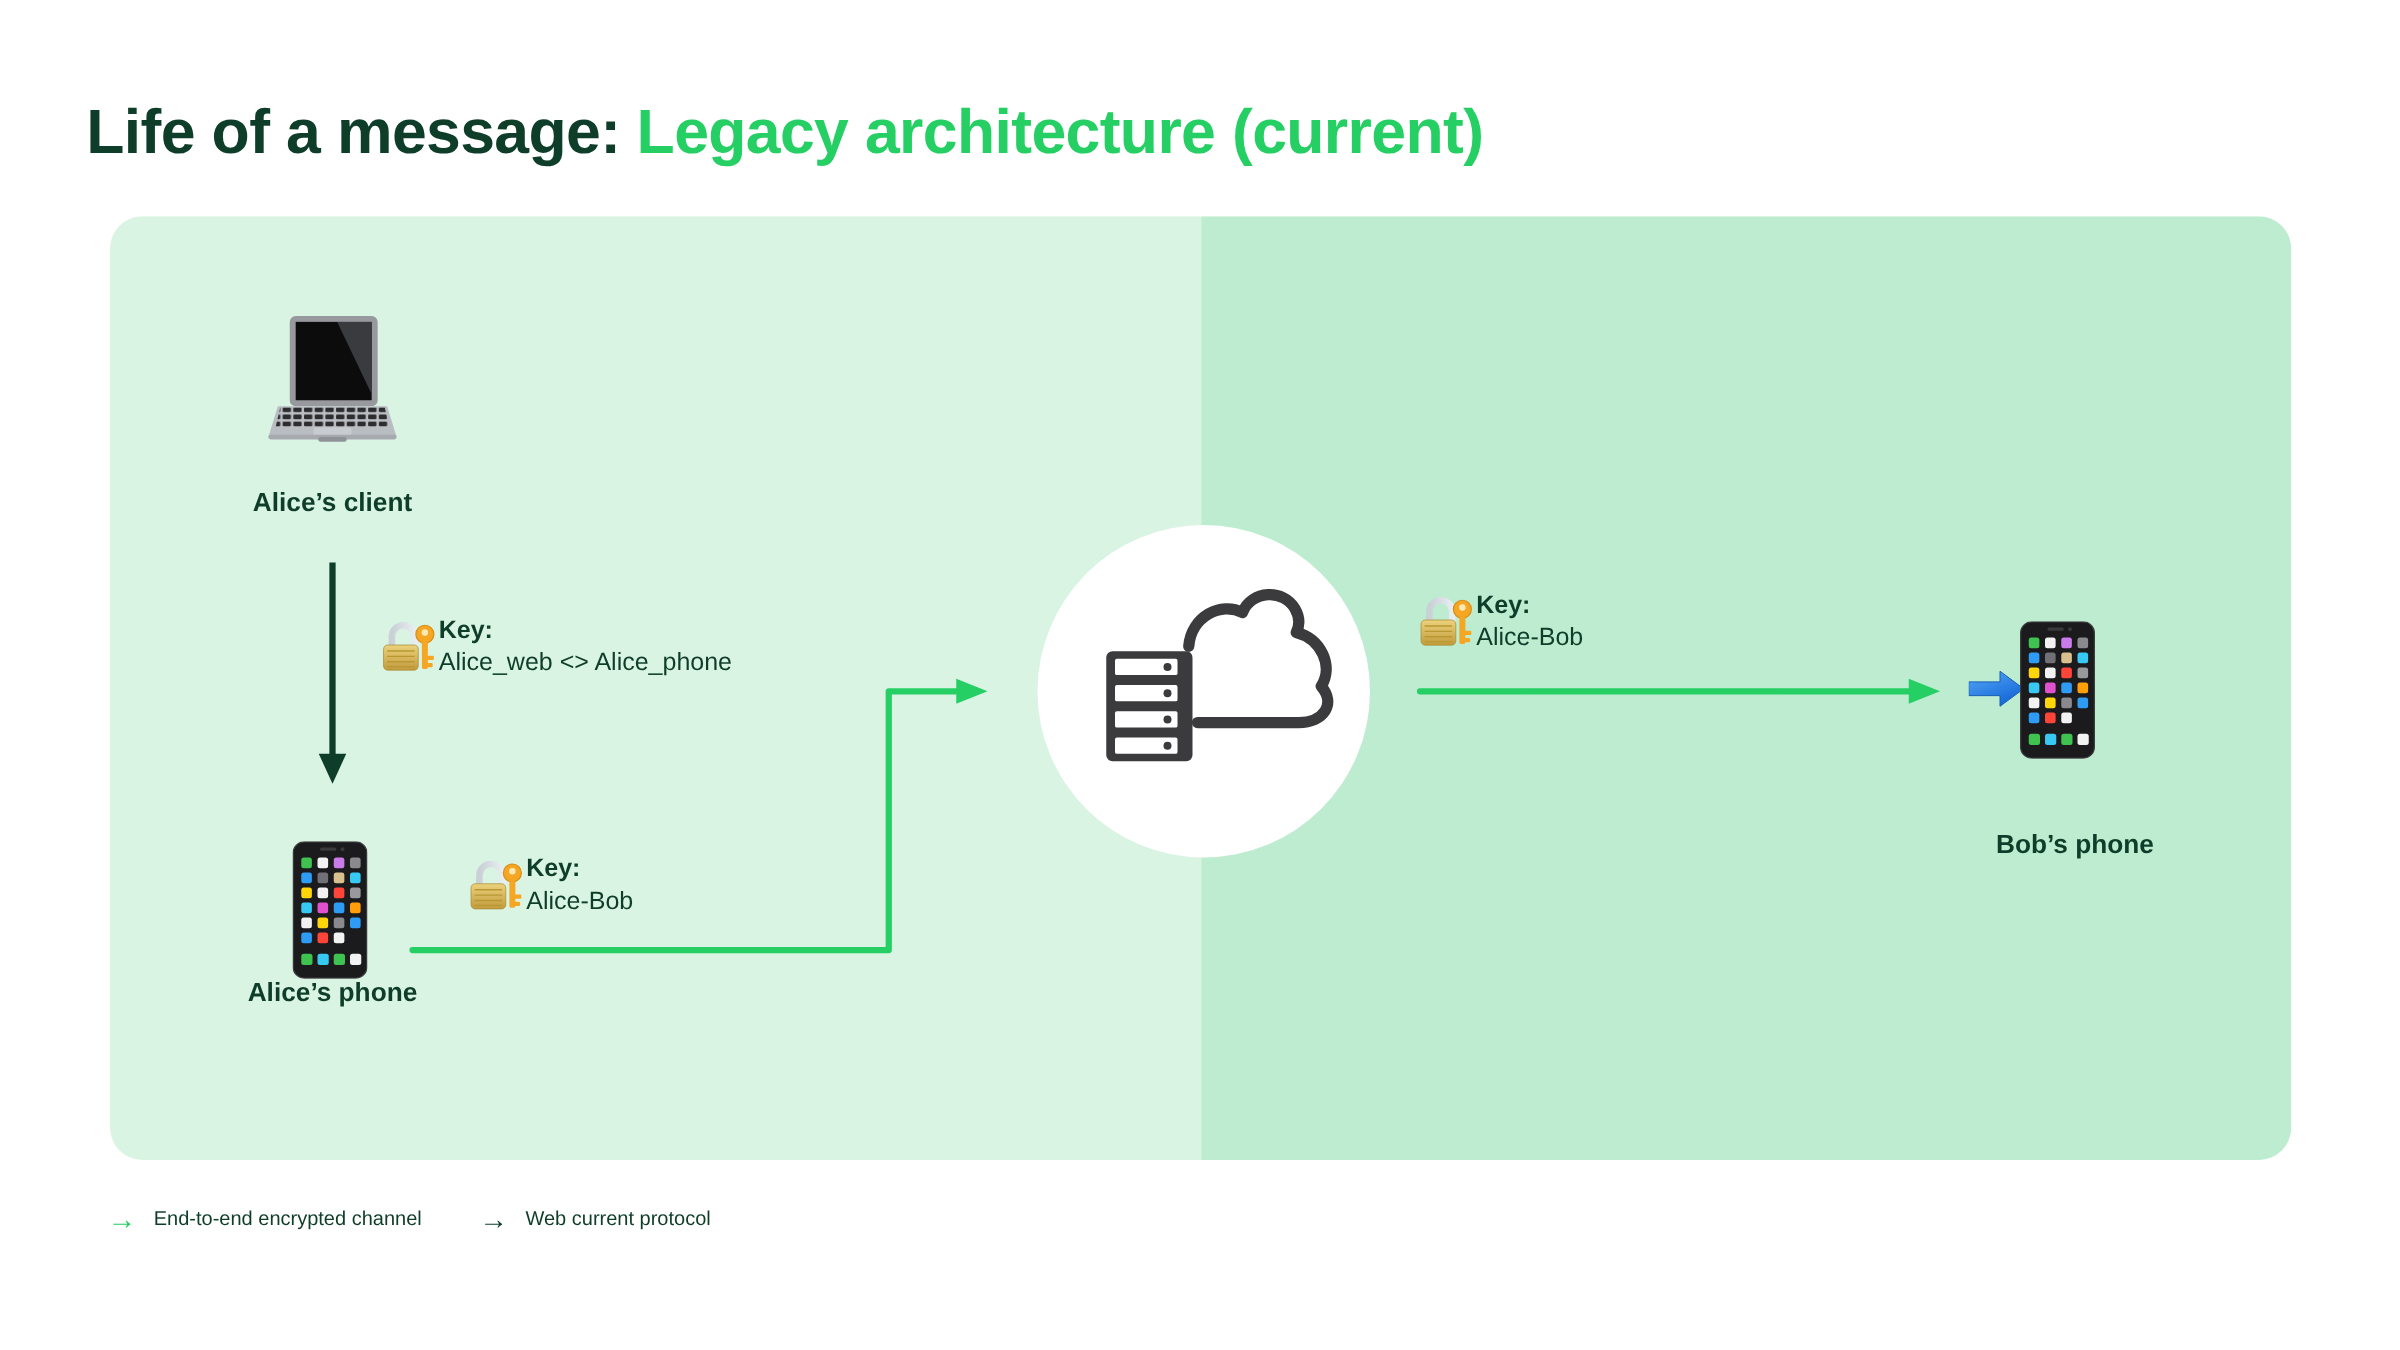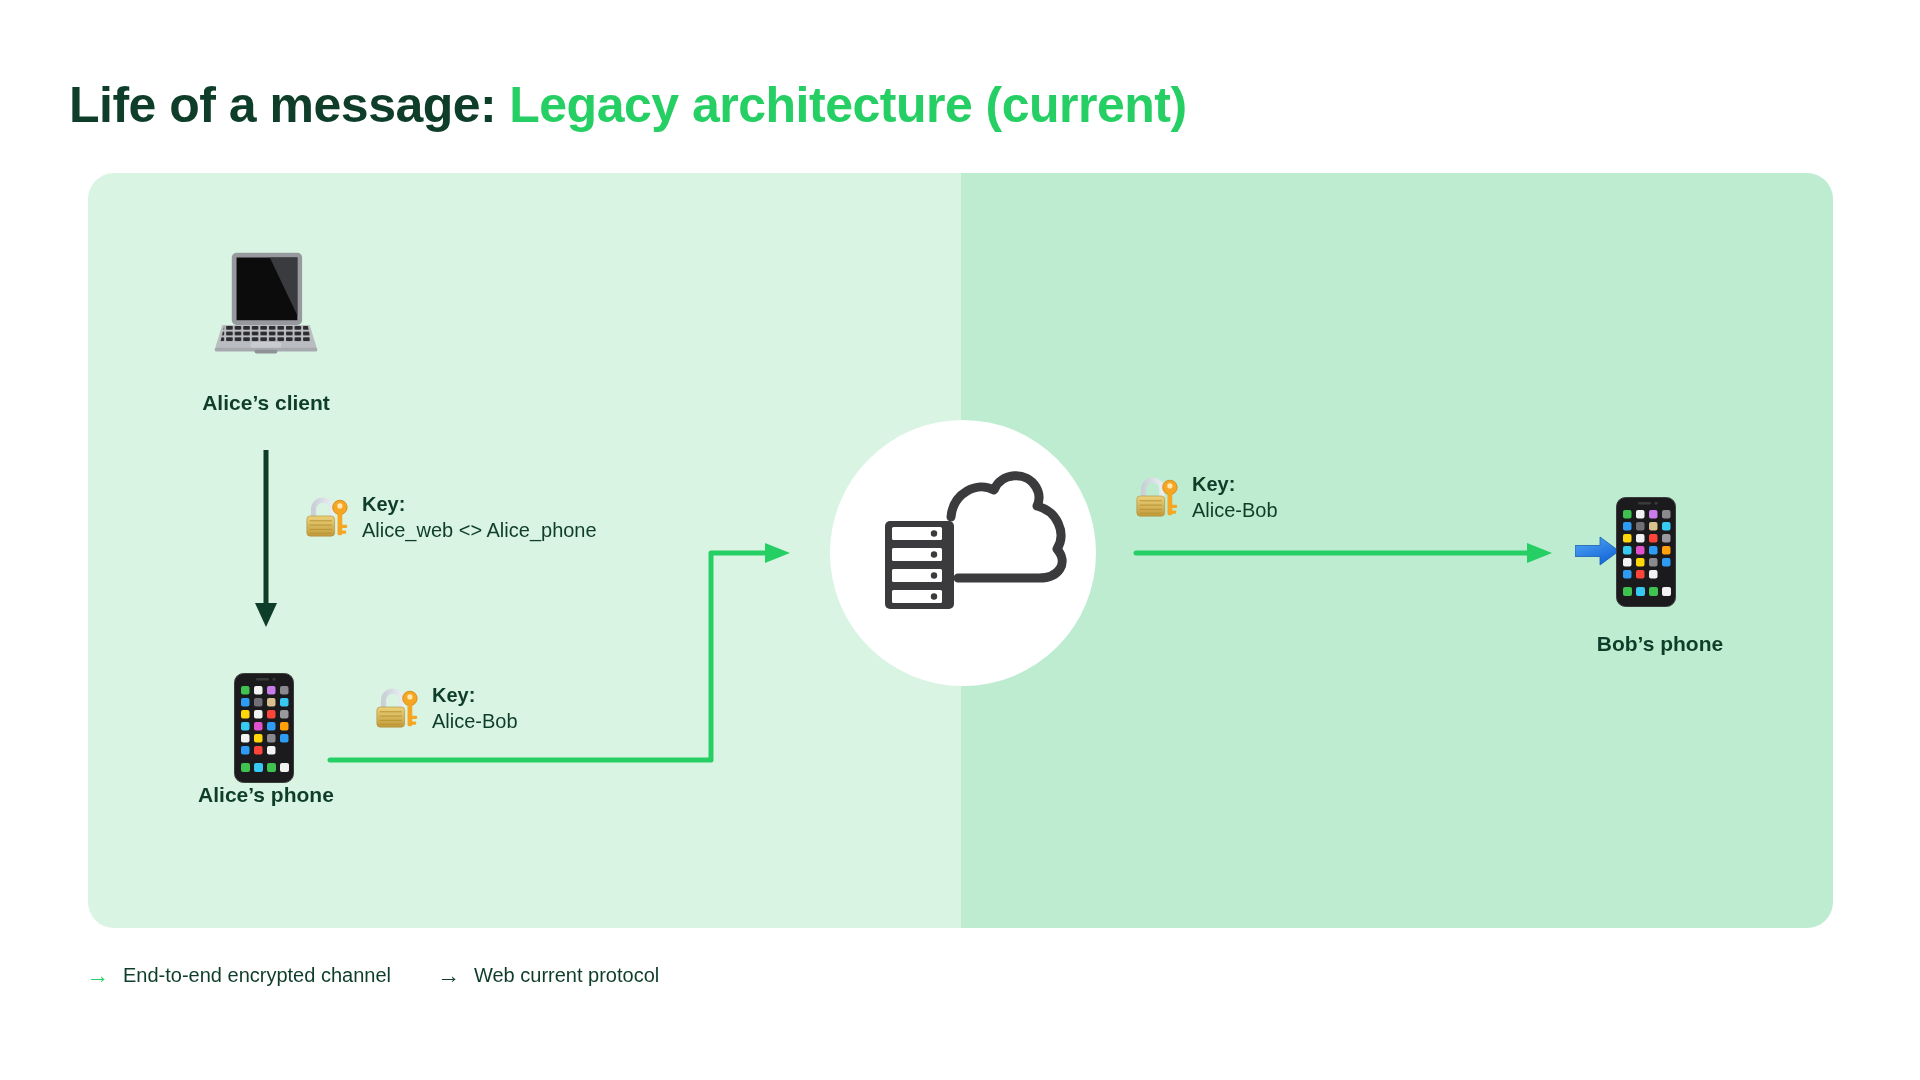--- a/index.html
+++ b/index.html
@@ -57,21 +57,21 @@
     font-size: 21px;
     font-weight: 700;
     color: var(--ink);
     white-space: nowrap;
   }
 
   .key-block {
     position: absolute;
     display: flex;
     align-items: flex-start;
-    gap: 13px;
+    gap: 2px;
   }
   .key-block svg { flex: 0 0 auto; margin-top: 1px; }
   .key-text { font-size: 20px; line-height: 26px; color: var(--ink); white-space: nowrap; }
   .key-text .key-label { font-weight: 700; }
 
   .server-circle {
     position: absolute;
     left: 830px;
     top: 420px;
     width: 266px;
@@ -97,21 +97,21 @@
     left: 86px;
     top: 964px;
     display: flex;
     align-items: center;
     gap: 46px;
   }
   .legend-item { display: flex; align-items: center; gap: 14px; }
   .legend-arrow { font-size: 23px; line-height: 1; }
   .legend-arrow.green { color: var(--green); }
   .legend-arrow.dark  { color: var(--arrow-dark); }
-  .legend-label { font-size: 20px; color: var(--ink); white-space: nowrap; }
+  .legend-label { font-size: 16px; color: var(--ink); white-space: nowrap; }
 </style>
 </head>
 <body>
 
 <div class="stage">
 
   <h1 class="title"><span class="prefix">Life of a message:</span><span class="hl">Legacy architecture (current)</span></h1>
 
   <div class="panel">
     <div class="panel-half left"></div>
@@ -318,21 +318,21 @@
         <rect x="46" y="61" width="8.5" height="8.5" rx="2" fill="#2e9cf4"></rect>
       <rect x="7" y="73" width="8.5" height="8.5" rx="2" fill="#2e9cf4"></rect>
         <rect x="20" y="73" width="8.5" height="8.5" rx="2" fill="#ff453a"></rect>
         <rect x="33" y="73" width="8.5" height="8.5" rx="2" fill="#f2f2f2"></rect>
       <rect x="7" y="90" width="9" height="9" rx="2" fill="#3fc24f"></rect>
         <rect x="20" y="90" width="9" height="9" rx="2" fill="#38c9f2"></rect>
         <rect x="33" y="90" width="9" height="9" rx="2" fill="#3fc24f"></rect>
         <rect x="46" y="90" width="9" height="9" rx="2" fill="#f2f2f2"></rect>
     </g>
   </svg>
-  <div class="node-label" style="left:1560px; top:632px;">Bob’s phone</div>
+  <div class="node-label" style="left:1560px; top:664px;">Bob’s phone</div>
 
   <div class="legend">
     <div class="legend-item">
       <span class="legend-arrow green">→</span>
       <span class="legend-label">End-to-end encrypted channel</span>
     </div>
     <div class="legend-item">
       <span class="legend-arrow dark">→</span>
       <span class="legend-label">Web current protocol</span>
     </div>

